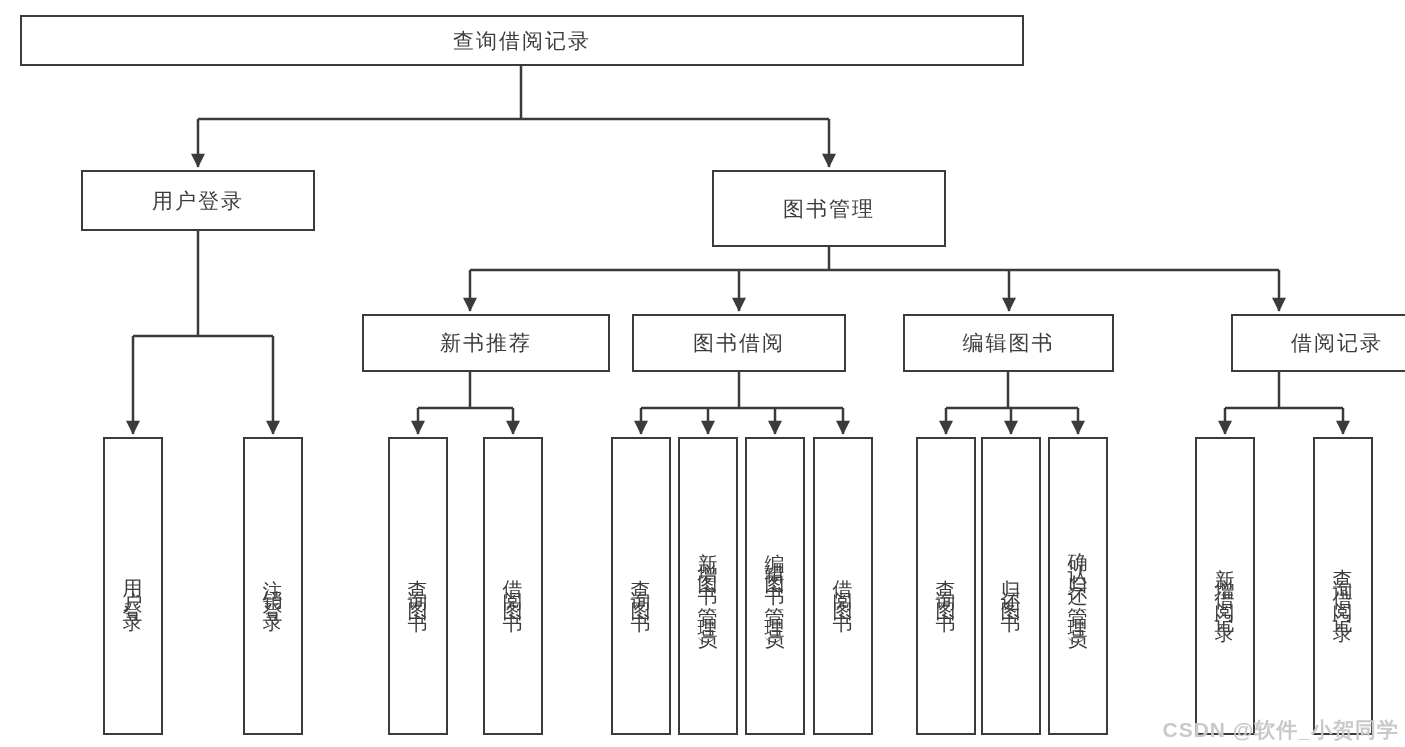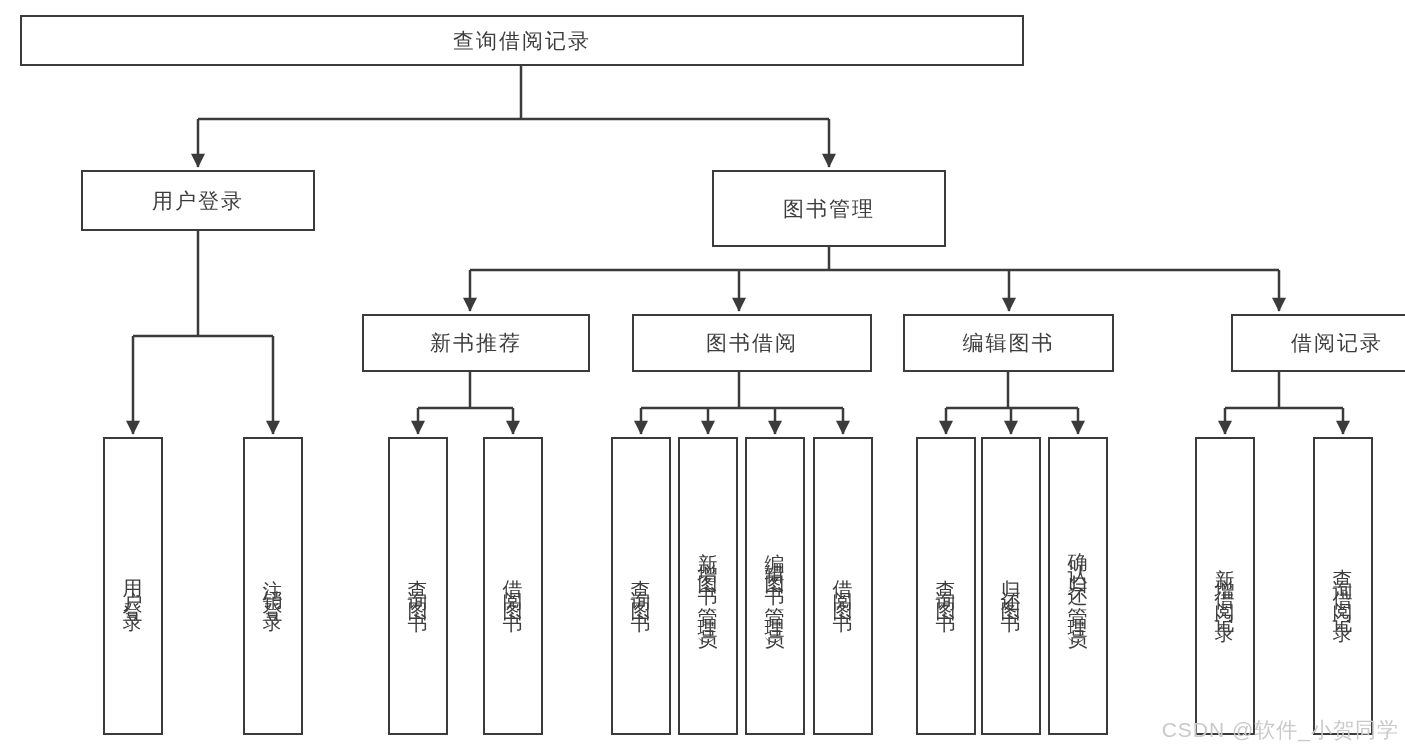--- a/index.html
+++ b/index.html
@@ -30,20 +30,21 @@
     white-space:nowrap;
   }
   .watermark{
     position:absolute;
     right:6px;bottom:3px;
     font-size:21px;
     color:#c9c9c9;
     letter-spacing:1px;
     z-index:5;
     pointer-events:none;
+    font-weight:bold;
   }
 </style>
 </head>
 <body>
 
 <div class="stage">
 
   <svg class="wires" width="1405" height="747" viewBox="0 0 1405 747">
     <defs>
       <marker id="arrow" viewBox="0 0 10 10" refX="9.5" refY="5" markerWidth="7.2" markerHeight="5.6" orient="auto">
@@ -98,24 +99,24 @@
     <span>查询借阅记录</span>
   </div>
 
   <div class="node h" style="left:81px;top:170px;width:234px;height:61px;">
     <span>用户登录</span>
   </div>
   <div class="node h" style="left:712px;top:170px;width:234px;height:77px;">
     <span>图书管理</span>
   </div>
 
-  <div class="node h" style="left:362px;top:314px;width:228px;height:58px;">
+  <div class="node h" style="left:362px;top:314px;width:248px;height:58px;">
     <span>新书推荐</span>
   </div>
-  <div class="node h" style="left:632px;top:314px;width:240px;height:58px;">
+  <div class="node h" style="left:632px;top:314px;width:214px;height:58px;">
     <span>图书借阅</span>
   </div>
   <div class="node h" style="left:903px;top:314px;width:211px;height:58px;">
     <span>编辑图书</span>
   </div>
   <div class="node h" style="left:1231px;top:314px;width:212px;height:58px;">
     <span>借阅记录</span>
   </div>
 
   <div class="node v" style="left:103px;top:437px;width:60px;height:298px;">

